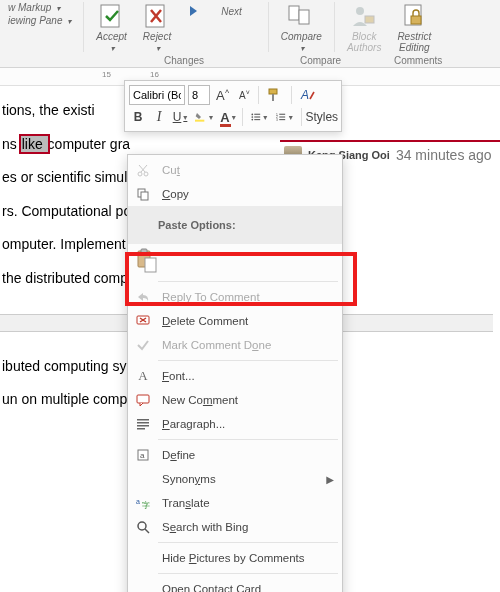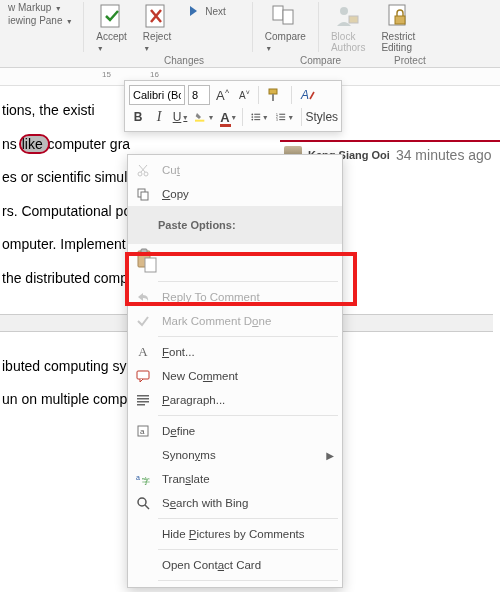--- a/index.html
+++ b/index.html
@@ -2,33 +2,33 @@
 <html><head>
 <meta charset="utf-8">
 <style>
   * { box-sizing: border-box; margin: 0; padding: 0; font-family: "Segoe UI", Tahoma, sans-serif; }
   body { width: 500px; height: 592px; overflow: hidden; background: #fff; position: relative; font-size: 11px; color: #444; }
 
   
   .ribbon { background:#f3f3f3; border-bottom:1px solid #d4d4d4; padding:2px 4px 0 4px; height:68px; position:relative; }
   .rib-row { display:flex; align-items:flex-start; gap:8px; }
   .rib-col { display:flex; flex-direction:column; align-items:center; justify-content:flex-start; gap:1px; padding:0 4px; }
-  .rib-small { font-size:10px; color:#666; text-align:left; line-height:1.1; }
+  .rib-small { font-size:10px; color:#666; text-align:center; line-height:1.1;font-style:italic; }
   .rib-sep { width:1px; background:#e0e0e0; height:50px; }
   .ribbon-bigicon { width:28px; height:28px; }
   svg { display:block; }
 
   
   .ruler { height:18px; background:#fcfcfc; border-bottom:1px solid #e0e0e0; position:relative; overflow:hidden; font-size:8px; color:#888; }
   .ruler .tick { position:absolute; top:2px; }
 
   
   .doc { position:relative; padding:8px 11px 8px 2px; font-family: "Times New Roman", serif; font-size:14px; color:#000; line-height:2.4; }
   .doc p { white-space:nowrap; }
-  .sel { background:#bbb; padding:0 1px;border-radius:8px; }
+  .sel { background:#bbb; padding:0 1px; }
   .sel-border { outline:2px solid #b00020; outline-offset:0; }
 
   .pagebreak { height:18px; background:#f0f0f0; border-top:1px solid #ccc; border-bottom:1px solid #ccc; margin:18px -4px; }
 
   
   .comment-bar { position:absolute; right:0; top:140px; height:28px; width:220px; border-top:2px solid #b00020; display:flex; align-items:center; gap:6px; padding:2px 4px; background:#fff; }
   .avatar { width:18px; height:18px; background:linear-gradient(#c8b99c,#8a7a5a); border-radius:2px; }
   .comment-name { font-weight:bold; font-size:11px; }
   .comment-time { font-size:14px; color:#777; }
 
@@ -87,21 +87,21 @@
       <div class="ribbon-bigicon">
         <svg viewBox="0 0 28 28">
             <rect x="3" y="3" width="18" height="22" fill="#fff" stroke="#888"></rect>
             <path d="M8 8 L18 20 M18 8 L8 20" stroke="#c0392b" stroke-width="2.5"></path>
           </svg>
       </div>
       <div class="rib-small"><span>Reject</span><br><span class="caret">▾</span></div>
     </div>
 
     <div class="rib-col" style="align-items:flex-start;justify-content:flex-start;padding-top:2px">
-      <div style="display:flex;align-items:center;gap:4px">
+      <div style="display:flex;align-items:center;gap:20px">
         <span>
             <svg width="14" height="14" viewBox="0 0 14 14">
               <path d="M3 2 L10 7 L3 12 Z" fill="#3a71b0"></path>
             </svg>
           </span>
         <span class="rib-small">Next</span>
       </div>
     </div>
 
     <div class="rib-sep" style="margin-left:14px"></div>
@@ -137,21 +137,21 @@
             <rect x="11" y="14" width="10" height="8" fill="#d6b25c" stroke="#a07c20"></rect>
             <path d="M13 14 v-3 a3 3 0 0 1 6 0 v3" fill="none" stroke="#a07c20" stroke-width="1.4"></path>
           </svg>
       </div>
       <div class="rib-small" style="white-space:pre-line">Restrict
 Editing</div>
     </div>
   </div>
   <div class="group-label" style="left:136px">Changes</div>
   <div class="group-label" style="left:272px">Compare</div>
-  <div class="group-label" style="left:366px">Protect</div>
+  <div class="group-label" style="left:366px">Comments</div>
 </div>
 
 <div class="ruler">
   <span class="tick" style="left:102px">15</span>
   <span class="tick" style="left:150px">16</span>
 </div>
 
 <div class="doc">
   <p><span>tions, the existi</span></p>
   <p><span>ns </span><span class="sel sel-border">like </span><span>computer gra</span></p>
@@ -269,20 +269,29 @@
   </div>
   <div class="ctx-sep"></div>
   <div class="ctx-item disabled">
     <span class="ico">
         <svg width="14" height="14" viewBox="0 0 14 14">
           <path d="M7 3 L2 7 L7 11 V8 q5 0 5 4 q1 -7 -5 -7 Z" fill="currentColor"></path>
         </svg>
       </span>
     <span>Reply To Co<span class="key">m</span>ment</span>
   </div>
+  <div class="ctx-item">
+    <span class="ico">
+        <svg width="14" height="14" viewBox="0 0 14 14">
+          <rect x="1" y="2" width="12" height="8" rx="1" fill="#fff" stroke="#c0392b"></rect>
+          <path d="M4 4 L10 8 M10 4 L4 8" stroke="#c0392b" stroke-width="1.5"></path>
+        </svg>
+      </span>
+    <span><span class="key">D</span>elete Comment</span>
+  </div>
   <div class="ctx-item disabled">
     <span class="ico">
         <svg width="14" height="14" viewBox="0 0 14 14">
           <path d="M2 7 L6 11 L12 3" stroke="currentColor" stroke-width="2" fill="none"></path>
         </svg>
       </span>
     <span>Mark Comment D<span class="key">o</span>ne</span>
   </div>
   <div class="ctx-sep"></div>
   <div class="ctx-item">

